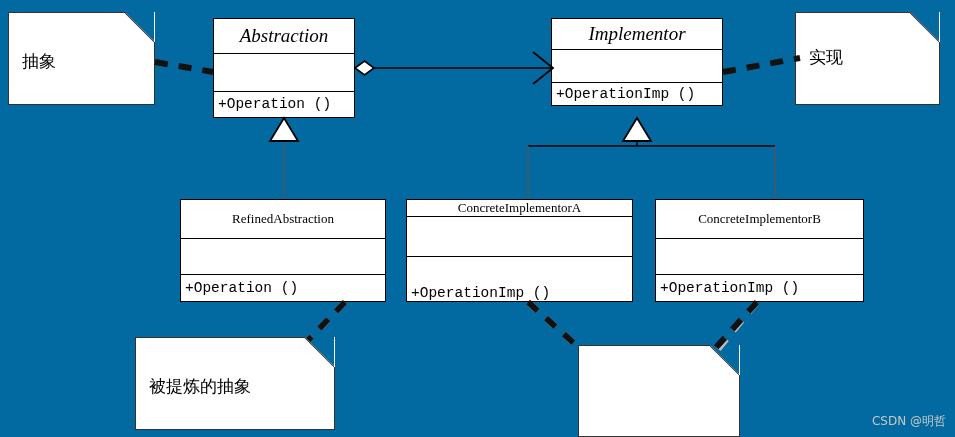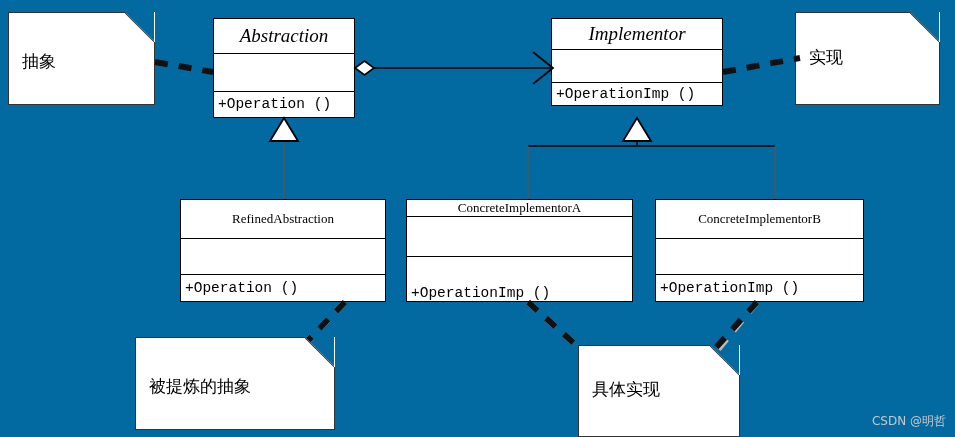--- a/index.html
+++ b/index.html
@@ -212,18 +212,17 @@
 
   <div class="uml-note" style="left:135px; top:337px; width:200px; height:93px; z-index:9;">
     <div class="note-body"></div>
     <div class="note-fold"></div>
     <div class="note-text" style="top:38px; left:14px;">被提炼的抽象</div>
   </div>
 
   <div class="uml-note" style="left:578px; top:345px; width:162px; height:92px; z-index:9;">
     <div class="note-body"></div>
     <div class="note-fold"></div>
-    <div class="note-text" style="top:33px; left:14px;">具体实现</div>
   </div>
 
   <div class="watermark">CSDN @明哲</div>
 
 </div>
 
 </body></html>

